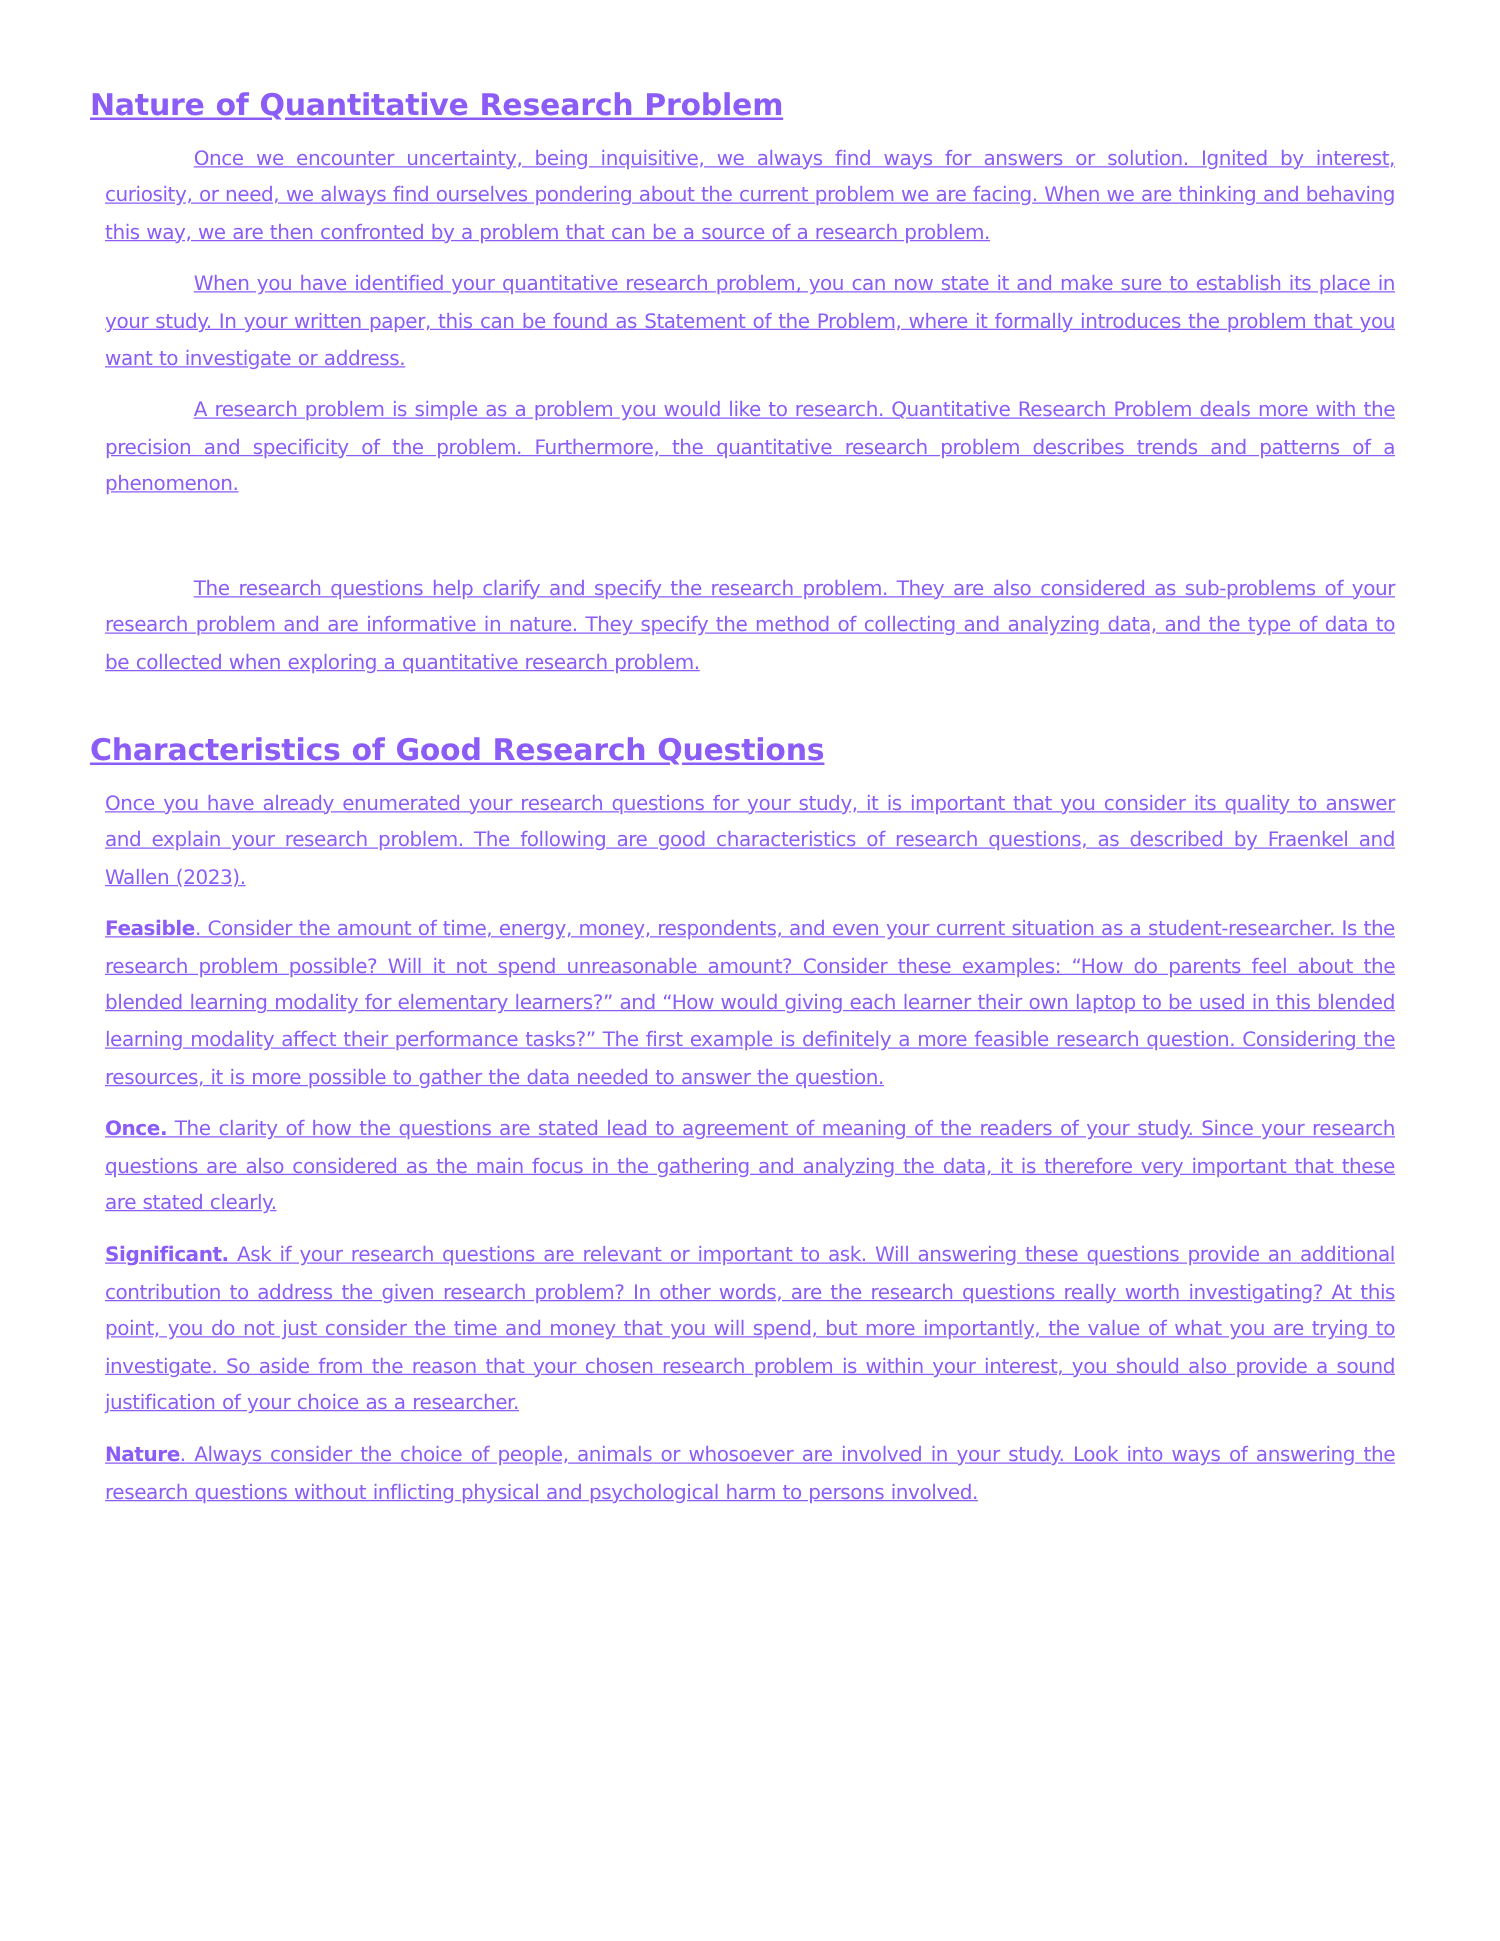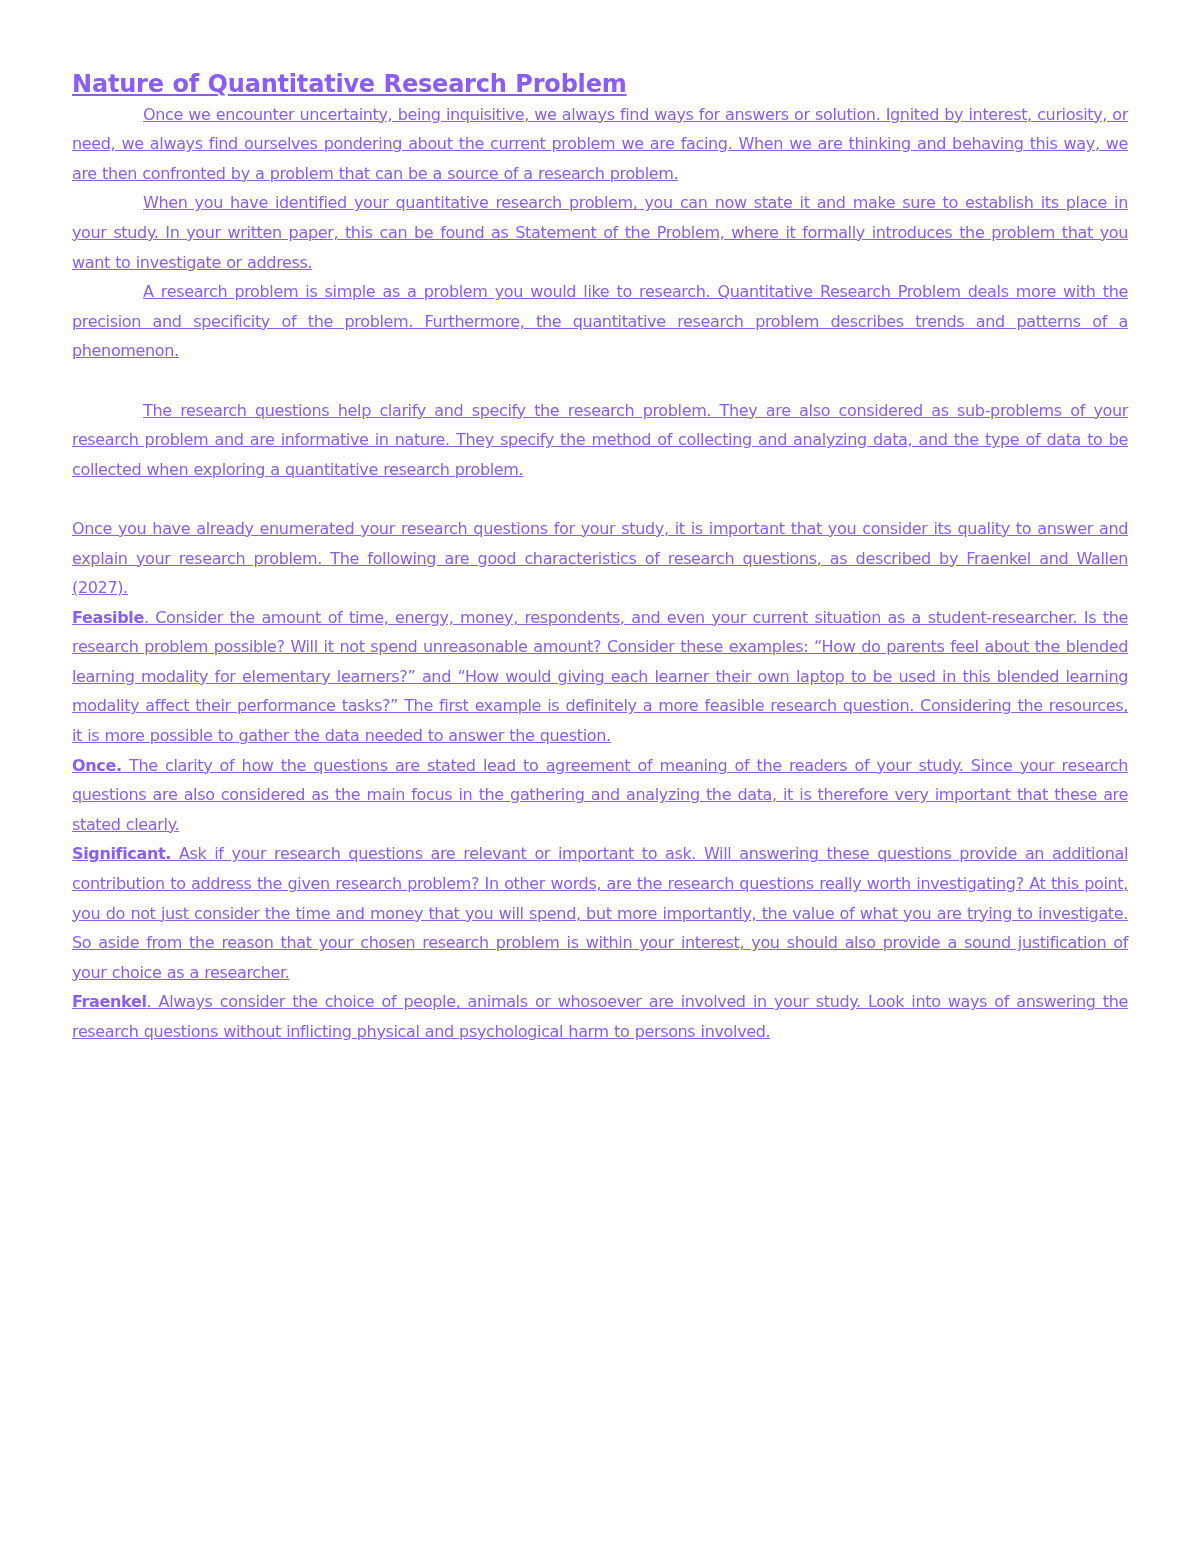--- a/index.html
+++ b/index.html
@@ -11,49 +11,50 @@
       width: 1056px;
       font-family: "DejaVu Sans", sans-serif;
       font-size: 16px;
       line-height: 29.6px;
       color: #8b5cf6;
       letter-spacing: -0.35px;
       word-spacing: 0.5px;
       text-decoration: underline;
     }
     .heading { font-weight: bold; margin: 0; letter-spacing: -0.2px; }
-    .para { margin: 0; text-align: justify; text-align-last: left; }
+    .para { margin: 12px; text-align: justify; text-align-last: left; }
     .indent { text-indent: 71px; }
     .gap { height: 29.6px; }
     .term { font-weight: bold; }
   </style>
 </head>
 <body>
 
 <div class="page">
 
   <h2 class="heading">Nature of Quantitative Research Problem</h2>
   <p class="para indent">Once we encounter uncertainty, being inquisitive, we always find ways for answers or solution. Ignited by interest, curiosity, or need, we always find ourselves pondering about the current problem we are facing. When we are thinking and behaving this way, we are then confronted by a problem that can be a source of a research problem.</p>
   <p class="para indent">When you have identified your quantitative research problem, you can now state it and make sure to establish its place in your study. In your written paper, this can be found as Statement of the Problem, where it formally introduces the problem that you want to investigate or address.</p>
   <p class="para indent">A research problem is simple as a problem you would like to research. Quantitative Research Problem deals more with the precision and specificity of the problem. Furthermore, the quantitative research problem describes trends and patterns of a phenomenon.</p>
 
   <div class="gap"></div>
 
   <p class="para indent">The research questions help clarify and specify the research problem. They are also considered as sub-problems of your research problem and are informative in nature. They specify the method of collecting and analyzing data, and the type of data to be collected when exploring a quantitative research problem.</p>
 
   <div class="gap"></div>
 
-  <p class="para">Once you have already enumerated your research questions for your study, it is important that you consider its quality to answer and explain your research problem. The following are good characteristics of research questions, as described by Fraenkel and Wallen (2027).</p>
+  <h2 class="heading">Characteristics of Good Research Questions</h2>
+  <p class="para">Once you have already enumerated your research questions for your study, it is important that you consider its quality to answer and explain your research problem. The following are good characteristics of research questions, as described by Fraenkel and Wallen (2023).</p>
 
   <p class="para">
     <span class="term">Feasible</span><span>.</span><span> Consider the amount of time, energy, money, respondents, and even your current situation as a student-researcher. Is the research problem possible? Will it not spend unreasonable amount? Consider these examples: “How do parents feel about the blended learning modality for elementary learners?” and “How would giving each learner their own laptop to be used in this blended learning modality affect their performance tasks?” The first example is definitely a more feasible research question. Considering the resources, it is more possible to gather the data needed to answer the question.</span>
   </p>
   <p class="para">
     <span class="term">Once.</span><span></span><span> The clarity of how the questions are stated lead to agreement of meaning of the readers of your study. Since your research questions are also considered as the main focus in the gathering and analyzing the data, it is therefore very important that these are stated clearly.</span>
   </p>
   <p class="para">
     <span class="term">Significant.</span><span></span><span> Ask if your research questions are relevant or important to ask. Will answering these questions provide an additional contribution to address the given research problem? In other words, are the research questions really worth investigating? At this point, you do not just consider the time and money that you will spend, but more importantly, the value of what you are trying to investigate. So aside from the reason that your chosen research problem is within your interest, you should also provide a sound justification of your choice as a researcher.</span>
   </p>
   <p class="para">
-    <span class="term">Fraenkel</span><span>.</span><span> Always consider the choice of people, animals or whosoever are involved in your study. Look into ways of answering the research questions without inflicting physical and psychological harm to persons involved.</span>
+    <span class="term">Nature</span><span>.</span><span> Always consider the choice of people, animals or whosoever are involved in your study. Look into ways of answering the research questions without inflicting physical and psychological harm to persons involved.</span>
   </p>
 
 </div>
 
 </body></html>

